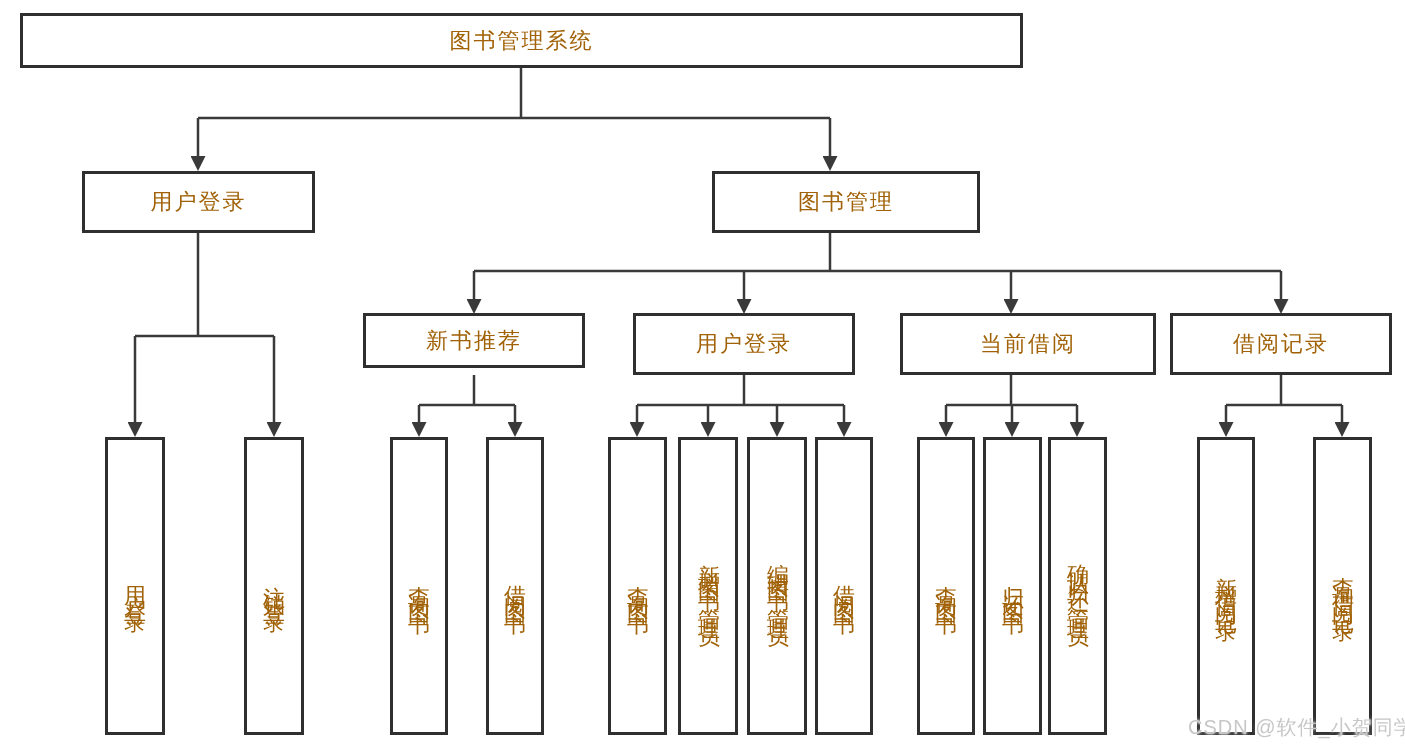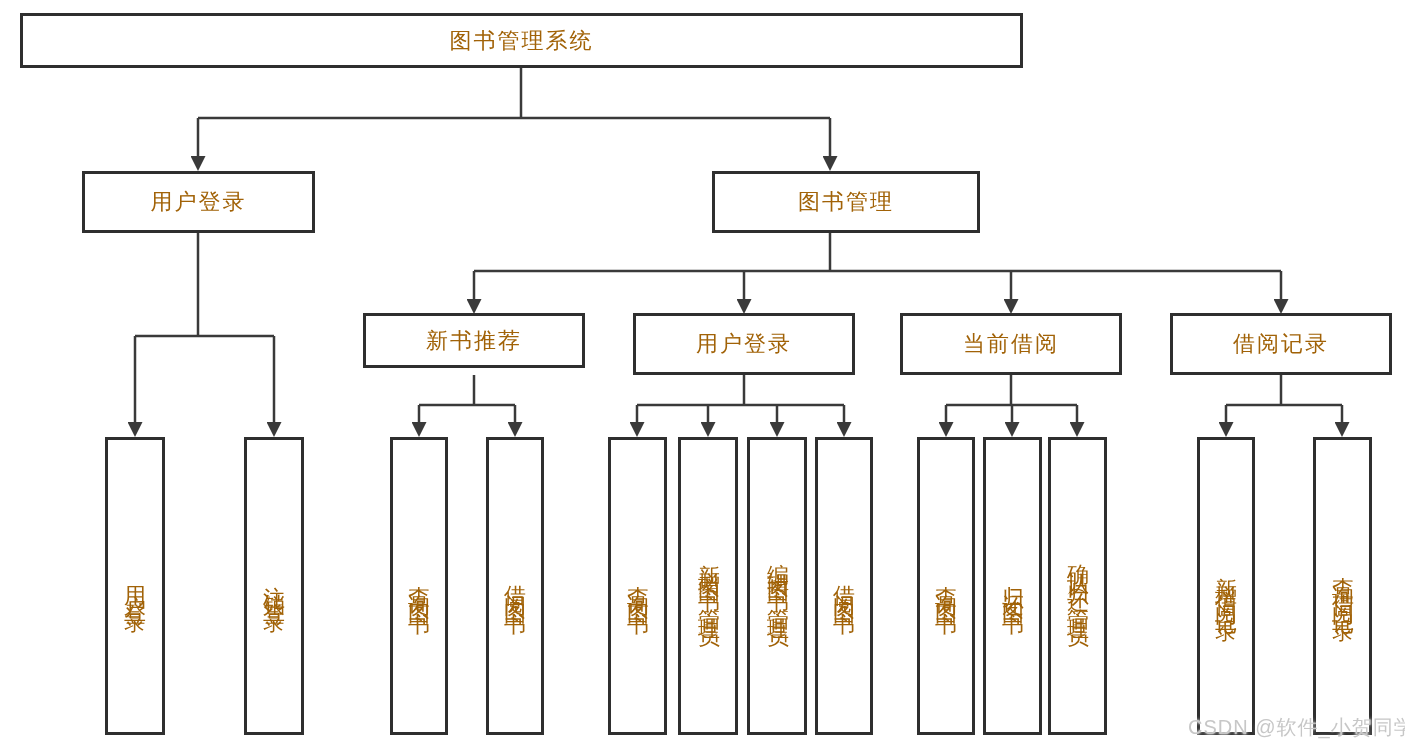--- a/index.html
+++ b/index.html
@@ -113,21 +113,21 @@
     </g>
   </svg>
 
   <div class="node hbox" style="left:20px; top:13px; width:1003px; height:55px;">图书管理系统</div>
 
   <div class="node hbox" style="left:82px; top:171px; width:233px; height:62px;">用户登录</div>
   <div class="node hbox" style="left:712px; top:171px; width:268px; height:62px;">图书管理</div>
 
   <div class="node hbox" style="left:363px; top:313px; width:222px; height:55px;">新书推荐</div>
   <div class="node hbox" style="left:633px; top:313px; width:222px; height:62px;">用户登录</div>
-  <div class="node hbox" style="left:900px; top:313px; width:222px; height:62px;font-family:Liberation Mono, monospace;">当前借阅</div>
+  <div class="node hbox" style="left:900px; top:313px; width:256px; height:62px;font-family:Liberation Mono, monospace;">当前借阅</div>
   <div class="node hbox" style="left:1170px; top:313px; width:222px; height:62px;">借阅记录</div>
 
   <div class="node vbox" style="left:105px; top:437px; width:60px; height:298px;">用户登录</div>
   <div class="node vbox" style="left:244px; top:437px; width:60px; height:298px;">注销登录</div>
 
   <div class="node vbox narrow" style="left:390px; top:437px; width:58px; height:298px;">查询图书</div>
   <div class="node vbox narrow" style="left:486px; top:437px; width:58px; height:298px;">借阅图书</div>
 
   <div class="node vbox narrow" style="left:608px; top:437px; width:59px; height:298px;">查询图书</div>
   <div class="node vbox narrow" style="left:678px; top:437px; width:60px; height:298px;">新增图书（管理员）</div>

